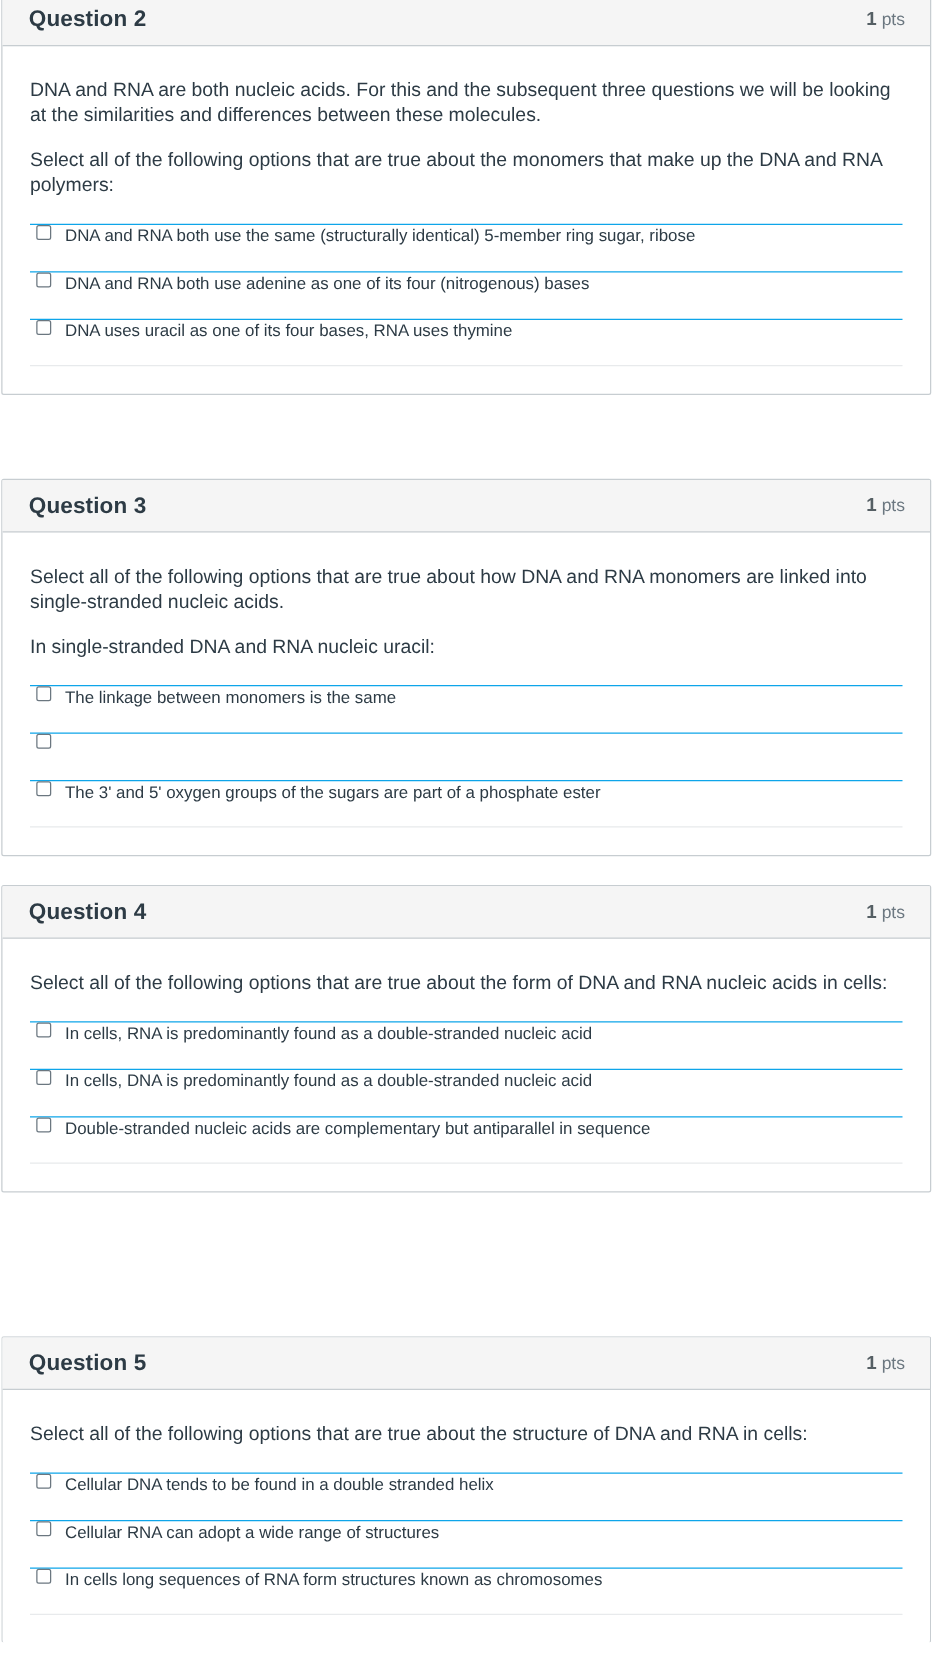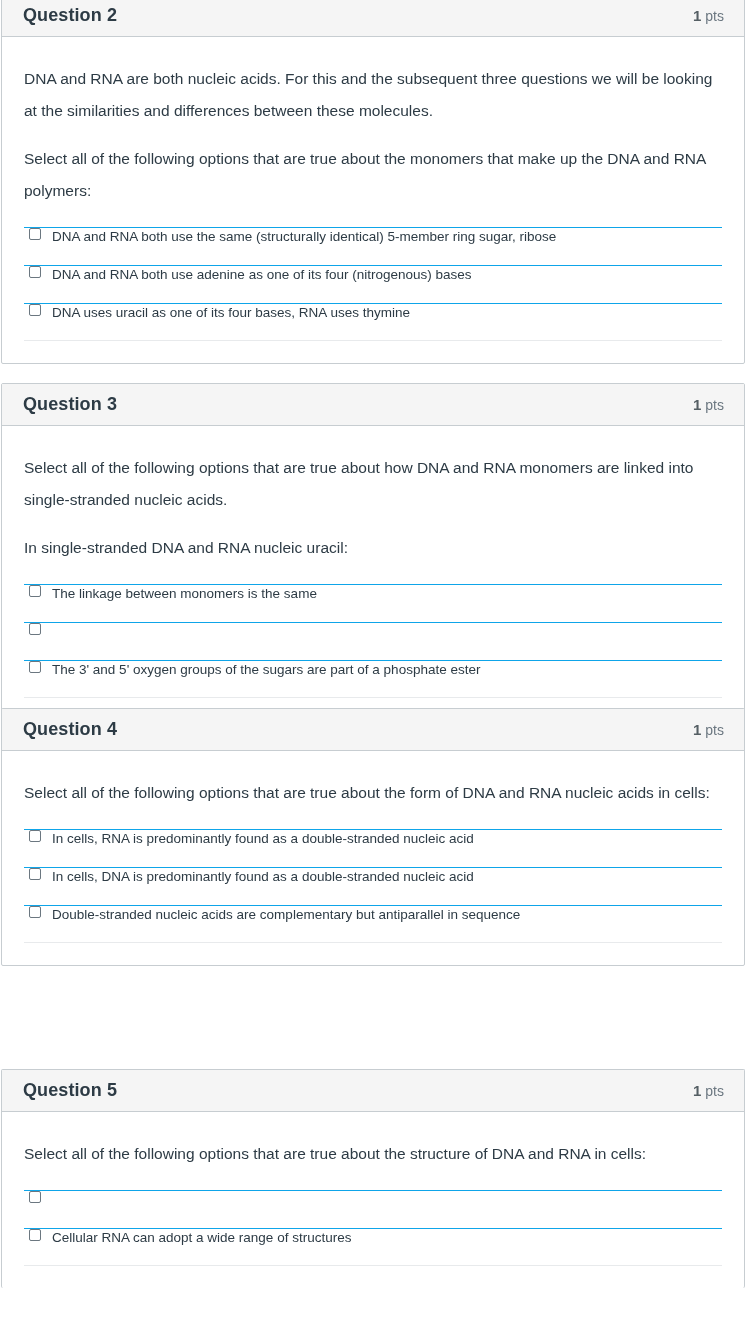--- a/index.html
+++ b/index.html
@@ -60,21 +60,21 @@
     font-weight: normal;
     color: #6b7780;
   }
 
   .question-body {
     padding: 26px 22px 0 22px;
   }
 
   .question-text p {
     font-size: 15.5px;
-    line-height: 32px;
+    line-height: 20px;
     color: #2d3b45;
     margin-bottom: 16px;
   }
   .question-text p:last-child { margin-bottom: 0; }
 
   
   .answers {
     margin-top: 20px;
     padding-bottom: 22px;
   }
@@ -192,21 +192,26 @@
         <span class="question-name">Question 5</span>
         <span class="question-points"><span class="pts-value">1</span> <span class="pts-label">pts</span></span>
       </div>
       <div class="question-body">
         <div class="question-text">
           <p>Select all of the following options that are true about the structure of DNA and RNA in cells:</p>
         </div>
         <div class="answers">
           <div class="answer-row">
             <span class="answer-checkbox"></span>
+            <span class="answer-label">Cellular DNA tends to be found in a double stranded helix</span>
           </div>
           <div class="answer-row">
             <span class="answer-checkbox"></span>
             <span class="answer-label">Cellular RNA can adopt a wide range of structures</span>
           </div>
+          <div class="answer-row">
+            <span class="answer-checkbox"></span>
+            <span class="answer-label">In cells long sequences of RNA form structures known as chromosomes</span>
+          </div>
         </div>
       </div>
     </div>
   </div>
 
 </body></html>

